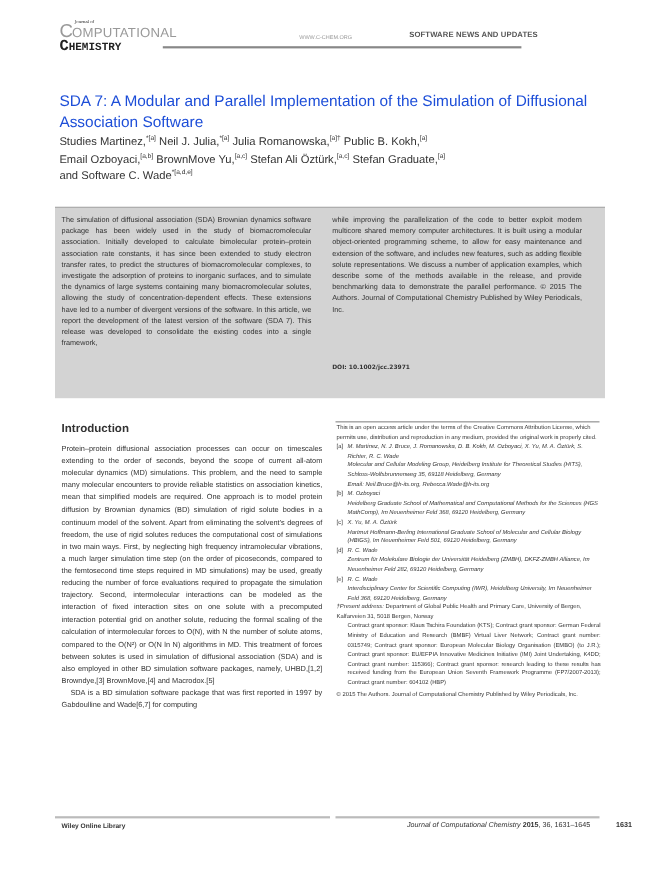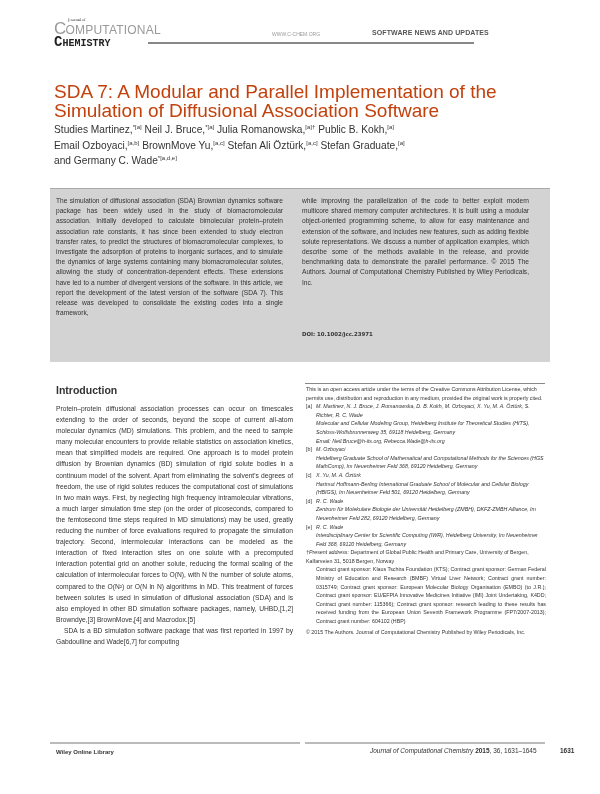--- a/index.html
+++ b/index.html
@@ -7,21 +7,21 @@
   .abs{position:absolute;}
   .logo{left:54px;top:16px;width:100px;height:30px;line-height:1;}
   .logo .small{position:absolute;left:14px;top:3px;font-size:3.5px;font-family:"DejaVu Serif",serif;}
   .logo .c1{position:absolute;left:0;top:4px;font-size:12px;color:#999;font-family:"Liberation Sans",sans-serif;letter-spacing:0.2px;}
   .logo .c1 b{font-size:17px;font-weight:normal;margin-right:-1px;}
   .logo .c2{position:absolute;left:0;top:19px;font-size:10px;color:#222;font-weight:bold;font-family:Liberation Mono, monospace;}
   .logo .c2 b{font-size:14px;}
   .hdr-rule{left:148px;top:42px;width:326px;height:2px;background:#888;}
   .hdr-url{left:272px;top:31px;font-size:5px;color:#999;font-family:"Liberation Sans",sans-serif;}
   .hdr-sec{left:372px;top:29px;font-size:7px;color:#555;font-weight:bold;font-family:"Liberation Sans",sans-serif;letter-spacing:0.1px;}
-  .title{left:54px;top:82px;width:480px;font-size:19px;line-height:19px;color:#c2410c;font-family:"Liberation Sans",sans-serif;}
+  .title{left:54px;top:82px;width:480px;font-size:14px;line-height:19px;color:#1d4ed8;font-family:"Liberation Sans",sans-serif;}
   .authors{left:54px;top:121px;width:480px;font-size:10.2px;line-height:13px;color:#333;font-family:"Liberation Sans",sans-serif;}
   .authors sup{font-size:6px;}
   .abstract{left:50px;top:188px;width:500px;height:173px;background:#d3d3d3;border-top:1px solid #aaa;}
   .abs-col{position:absolute;top:7px;width:227px;font-size:6.6px;line-height:10.2px;text-align:justify;color:#333;font-family:"Liberation Sans",sans-serif;}
   .abs-col.l{left:6px;}
   .abs-col.r{left:252px;}
   .doi{position:absolute;left:252px;top:142px;font-size:5.4px;font-weight:bold;color:#333;}
   .intro-h{left:56px;top:384px;font-size:10.5px;font-weight:bold;color:#333;font-family:"Liberation Sans",sans-serif;text-align:right;}
   .body-col{left:56px;top:403px;width:237px;font-size:6.7px;line-height:11.1px;text-align:justify;color:#333;font-family:"Liberation Sans",sans-serif;}
   .body-col p{margin:0;}
@@ -50,28 +50,28 @@
   <span class="c2"><b>C</b><span>HEMISTRY</span></span>
 </div>
 <div class="abs hdr-rule"></div>
 <div class="abs hdr-url">WWW.C-CHEM.ORG</div>
 <div class="abs hdr-sec">SOFTWARE NEWS AND UPDATES</div>
 
 <div class="abs title">SDA 7: A Modular and Parallel Implementation of the Simulation of Diffusional Association Software</div>
 
 <div class="abs authors">
   <span><span>Studies Martinez,</span><sup>*[a]</sup></span>
-  <span><span>Neil J. Bruce,</span><sup>*[a]</sup></span>
+  <span><span>Neil J. Julia,</span><sup>*[a]</sup></span>
   <span><span>Julia Romanowska,</span><sup>[a]†</sup></span>
   <span><span>Public B. Kokh,</span><sup>[a]</sup></span><br>
   <span><span>Email Ozboyaci,</span><sup>[a,b]</sup></span>
   <span><span>BrownMove Yu,</span><sup>[a,c]</sup></span>
   <span><span>Stefan Ali Öztürk,</span><sup>[a,c]</sup></span>
   <span><span>Stefan Graduate,</span><sup>[a]</sup></span><br>
-  <span><span>and Germany C. Wade</span><sup>*[a,d,e]</sup></span>
+  <span><span>and Software C. Wade</span><sup>*[a,d,e]</sup></span>
 </div>
 
 <div class="abs abstract">
   <div class="abs-col l">The simulation of diffusional association (SDA) Brownian dynamics software package has been widely used in the study of biomacromolecular association. Initially developed to calculate bimolecular protein–protein association rate constants, it has since been extended to study electron transfer rates, to predict the structures of biomacromolecular complexes, to investigate the adsorption of proteins to inorganic surfaces, and to simulate the dynamics of large systems containing many biomacromolecular solutes, allowing the study of concentration-dependent effects. These extensions have led to a number of divergent versions of the software. In this article, we report the development of the latest version of the software (SDA 7). This release was developed to consolidate the existing codes into a single framework,</div>
   <div class="abs-col r">while improving the parallelization of the code to better exploit modern multicore shared memory computer architectures. It is built using a modular object-oriented programming scheme, to allow for easy maintenance and extension of the software, and includes new features, such as adding flexible solute representations. We discuss a number of application examples, which describe some of the methods available in the release, and provide benchmarking data to demonstrate the parallel performance. © 2015 The Authors. Journal of Computational Chemistry Published by Wiley Periodicals, Inc.</div>
   <div class="doi">DOI: 10.1002/jcc.23971</div>
 </div>
 
 <div class="abs intro-h">Introduction</div>
 <div class="abs body-col">

